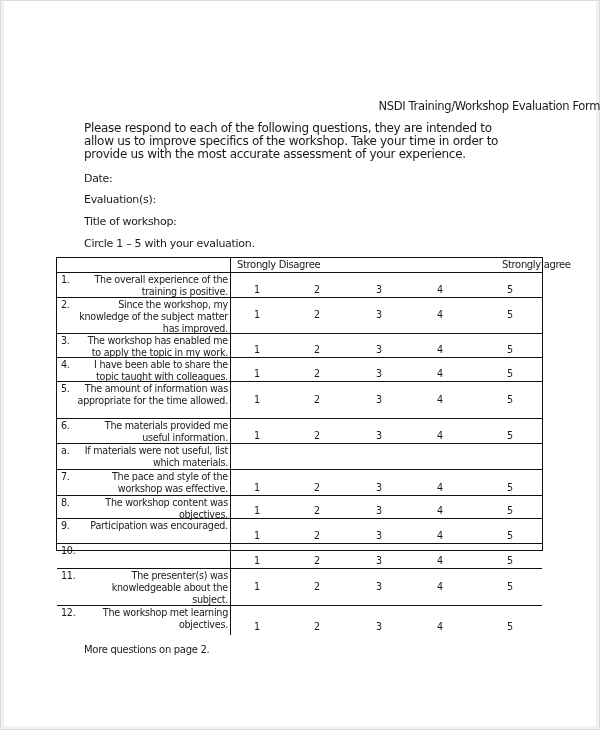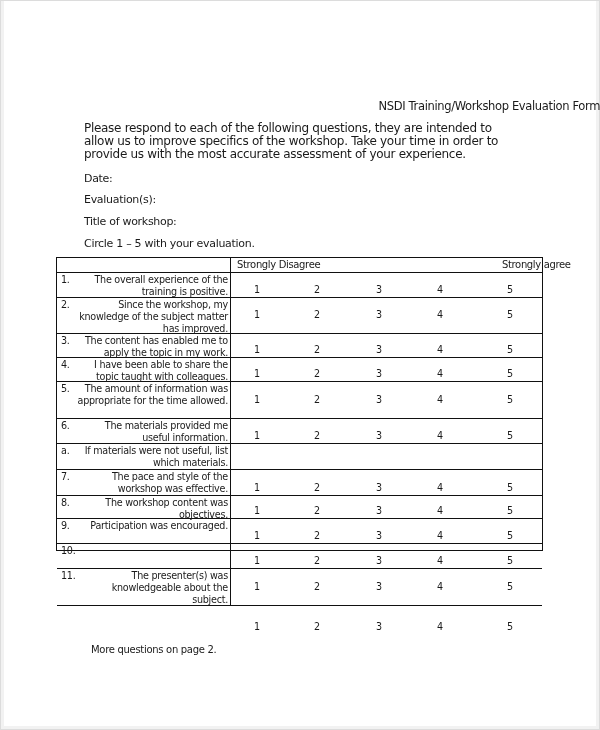--- a/index.html
+++ b/index.html
@@ -95,21 +95,20 @@
       font-size: 10px;
       letter-spacing: -0.35px;
       white-space: nowrap;
     }
     .footer-note {
       position: absolute;
       left: 84px;
       top: 644px;
       font-size: 10px;
       letter-spacing: -0.3px;
-      margin-left: 7px;
     }
   </style>
 </head>
 <body>
 
 <div class="page-frame"></div>
 
 <div class="title">NSDI Training/Workshop Evaluation Form</div>
 
 <div class="intro">Please respond to each of the following questions, they are intended to allow us to improve specifics of the workshop. Take your time in order to provide us with the most accurate assessment of your experience.</div>
@@ -143,21 +142,21 @@
       </div>
       <span class="rating" style="left: 200px; top: 11px;">1</span>
       <span class="rating" style="left: 260px; top: 11px;">2</span>
       <span class="rating" style="left: 322px; top: 11px;">3</span>
       <span class="rating" style="left: 383px; top: 11px;">4</span>
       <span class="rating" style="left: 453px; top: 11px;">5</span>
     </div>
     <div class="row" style="top: 76px; height: 24px;">
       <div class="q-cell">
         <span class="q-num">3.</span>
-        <span class="q-text">The content has enabled me to apply the topic in my work.</span>
+        <span class="q-text">The workshop has enabled me to apply the topic in my work.</span>
       </div>
       <span class="rating" style="left: 200px; top: 10px;">1</span>
       <span class="rating" style="left: 260px; top: 10px;">2</span>
       <span class="rating" style="left: 322px; top: 10px;">3</span>
       <span class="rating" style="left: 383px; top: 10px;">4</span>
       <span class="rating" style="left: 453px; top: 10px;">5</span>
     </div>
     <div class="row" style="top: 100px; height: 24px;">
       <div class="q-cell">
         <span class="q-num">4.</span>
@@ -245,20 +244,24 @@
         <span class="q-num">11.</span>
         <span class="q-text">The presenter(s) was knowledgeable about the subject.</span>
       </div>
       <span class="rating" style="left: 200px; top: 12px;">1</span>
       <span class="rating" style="left: 260px; top: 12px;">2</span>
       <span class="rating" style="left: 322px; top: 12px;">3</span>
       <span class="rating" style="left: 383px; top: 12px;">4</span>
       <span class="rating" style="left: 453px; top: 12px;">5</span>
     </div>
     <div class="row last" style="top: 348px; height: 29px;">
+      <div class="q-cell">
+        <span class="q-num">12.</span>
+        <span class="q-text">The workshop met learning objectives.</span>
+      </div>
       <span class="rating" style="left: 200px; top: 15px;">1</span>
       <span class="rating" style="left: 260px; top: 15px;">2</span>
       <span class="rating" style="left: 322px; top: 15px;">3</span>
       <span class="rating" style="left: 383px; top: 15px;">4</span>
       <span class="rating" style="left: 453px; top: 15px;">5</span>
     </div>
   </div>
 
 <div class="footer-note">More questions on page 2.</div>
 

